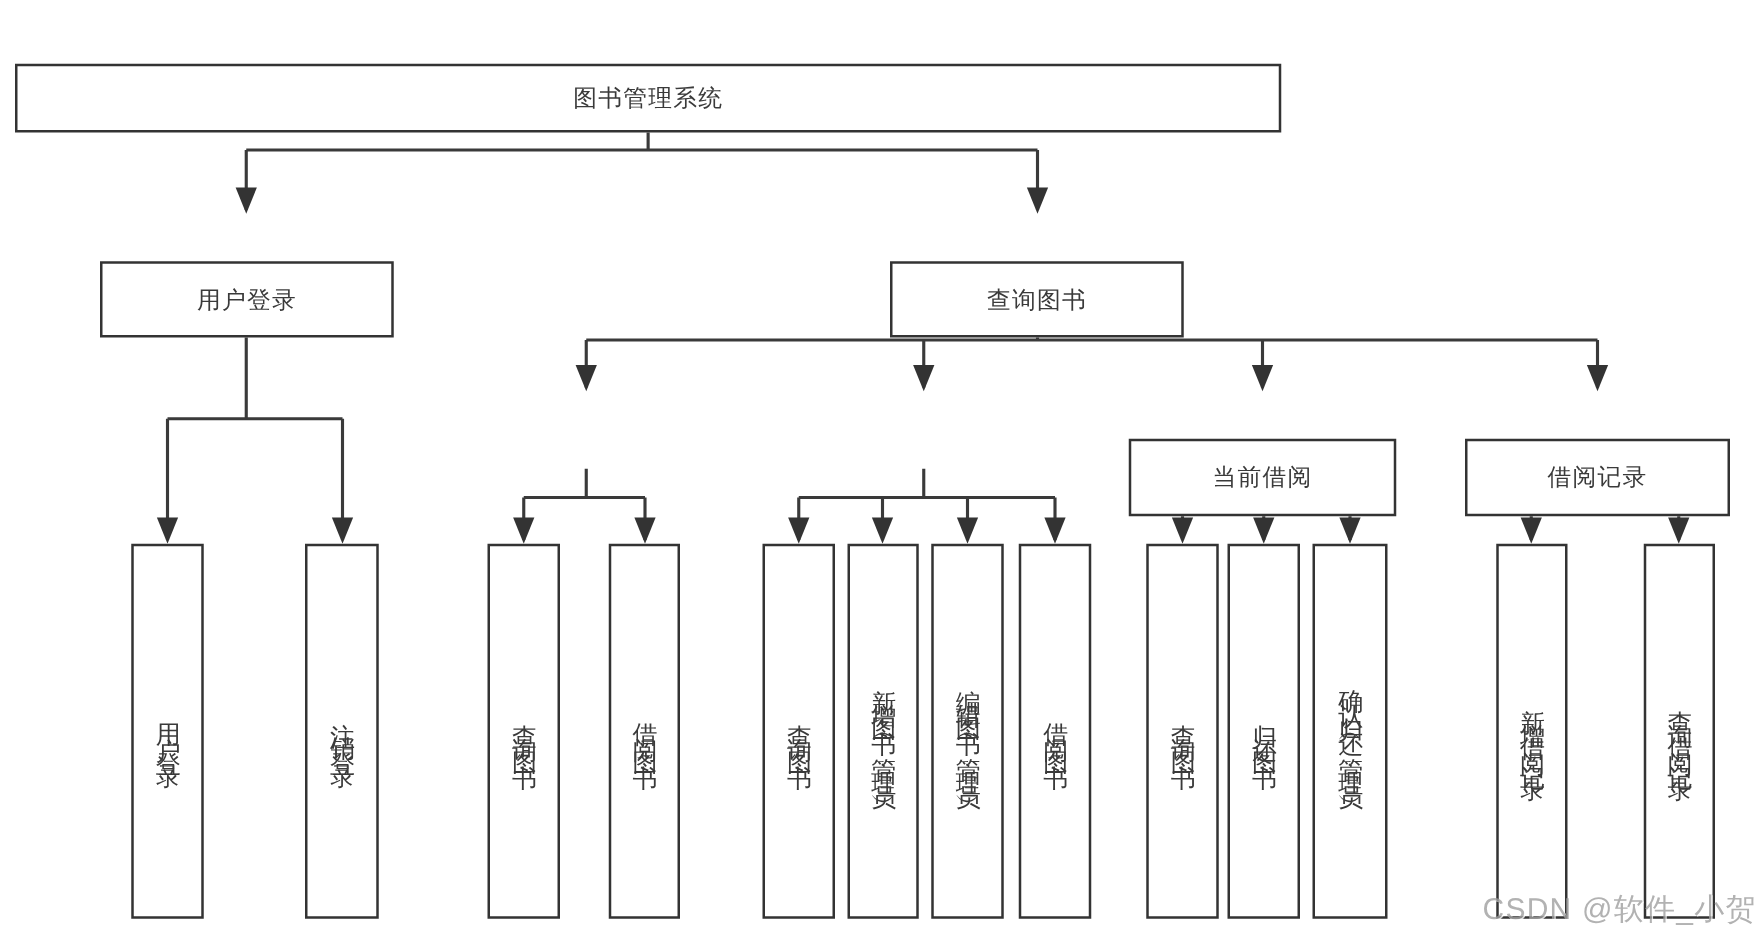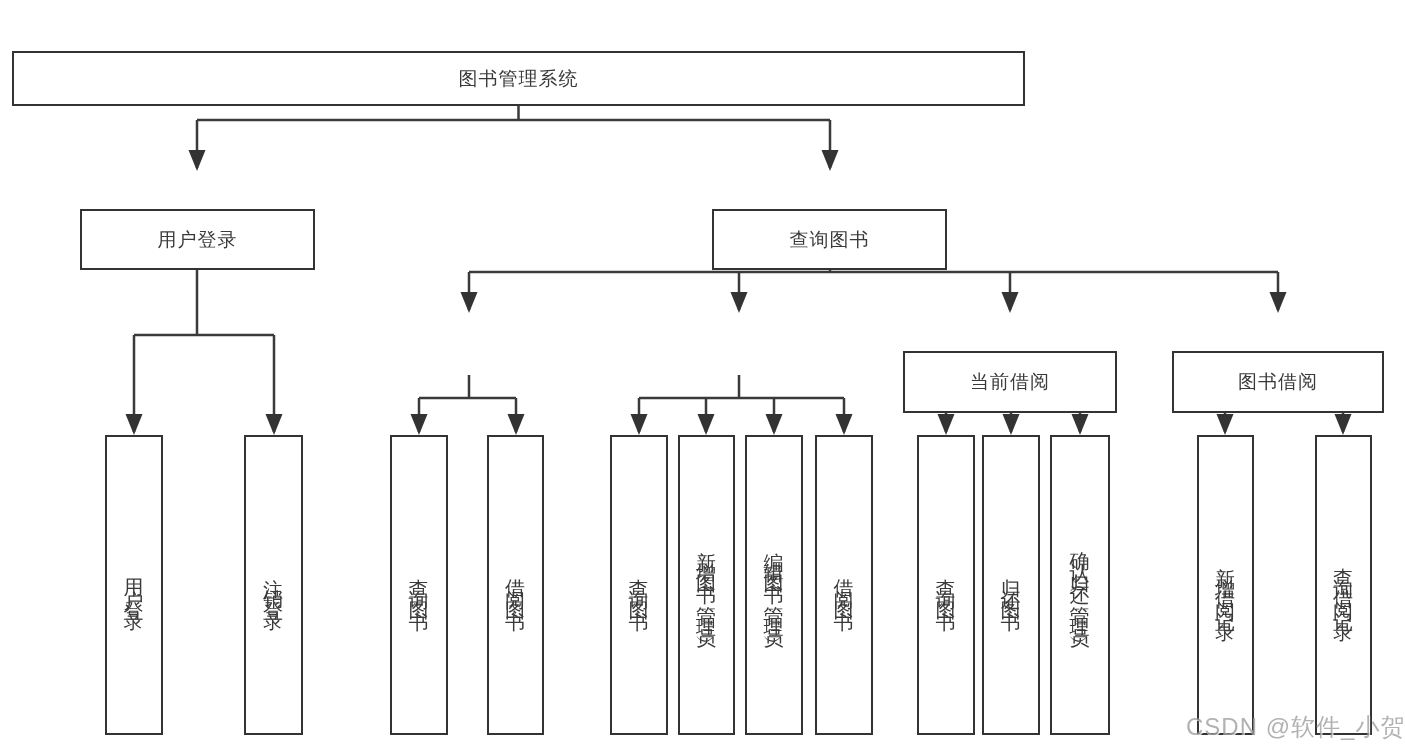--- a/index.html
+++ b/index.html
@@ -125,21 +125,21 @@
       <path d="M1334.5,414 L1351.5,414 L1343,435 Z"></path>
     </g>
   </svg>
 
   <div class="node hnode n-root">图书管理系统</div>
 
   <div class="node hnode n-user">用户登录</div>
   <div class="node hnode n-mgmt">查询图书</div>
 
   <div class="node hnode n-current">当前借阅</div>
-  <div class="node hnode n-records">图书借阅</div>
+  <div class="node hnode n-records">借阅记录</div>
 
   <div class="node vnode v-login">用户登录</div>
   <div class="node vnode v-logout">注销登录</div>
 
   <div class="node vnode v-q1">查询图书</div>
   <div class="node vnode v-b1">借阅图书</div>
 
   <div class="node vnode v-q2">查询图书</div>
   <div class="node vnode v-add">新增图书（管理员）</div>
   <div class="node vnode v-edit">编辑图书（管理员）</div>

